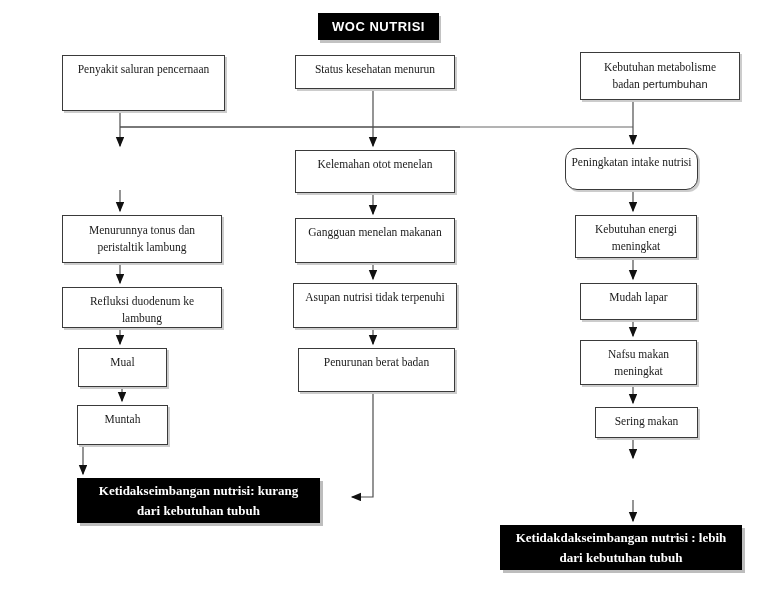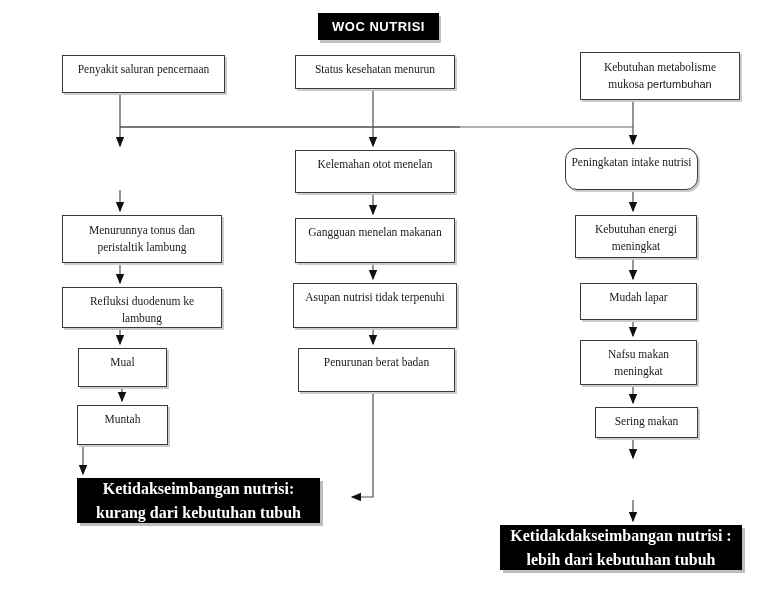--- a/index.html
+++ b/index.html
@@ -16,21 +16,21 @@
   }
   .node-sans{
     justify-content:flex-start;align-items:flex-start;text-align:left;
     font-family:"Liberation Sans",sans-serif;font-size:9.5px;
     padding:7px 6px 0 8px;line-height:1.8;
   }
   .black-node{
     position:absolute;box-sizing:border-box;background:#000000;color:#ffffff;
     border:1px solid #000000;box-shadow:3px 3px 0 #bdbdbd;
     display:flex;justify-content:center;align-items:center;text-align:center;
-    font-weight:bold;font-size:16px;line-height:1.5;padding:2px 8px;
+    font-weight:bold;font-size:13px;line-height:1.5;padding:2px 8px;
   }
   .title-box{
     position:absolute;box-sizing:border-box;background:#000000;color:#ffffff;
     border:1px solid #000000;box-shadow:2px 3px 0 #c2c2c2;
     display:flex;justify-content:center;align-items:center;
     font-family:"Liberation Sans",sans-serif;font-weight:bold;font-size:13px;
     letter-spacing:0.5px;
   }
   .sans-small{font-family:"Liberation Sans",sans-serif;font-size:11px;}
 </style>
@@ -66,25 +66,25 @@
     <line x1="633" y1="190" x2="633" y2="211" stroke="#4d4d4d" stroke-width="1.2" marker-end="url(#arw)"></line>
     <line x1="633" y1="258" x2="633" y2="279" stroke="#4d4d4d" stroke-width="1.2" marker-end="url(#arw)"></line>
     <line x1="633" y1="320" x2="633" y2="336" stroke="#4d4d4d" stroke-width="1.2" marker-end="url(#arw)"></line>
     <line x1="633" y1="385" x2="633" y2="403" stroke="#4d4d4d" stroke-width="1.2" marker-end="url(#arw)"></line>
     <line x1="633" y1="438" x2="633" y2="458" stroke="#4d4d4d" stroke-width="1.2" marker-end="url(#arw)"></line>
     <line x1="633" y1="500" x2="633" y2="521" stroke="#4d4d4d" stroke-width="1.2" marker-end="url(#arw)"></line>
   </svg>
 
   <div class="title-box" style="left:318px;top:13px;width:121px;height:27px;">WOC NUTRISI</div>
 
-  <div class="node" style="left:62px;top:55px;width:163px;height:38px;">Penyakit saluran pencernaan</div>
+  <div class="node" style="left:62px;top:55px;width:163px;height:56px;">Penyakit saluran pencernaan</div>
   <div class="node" style="left:295px;top:55px;width:160px;height:34px;">Status kesehatan menurun</div>
   <div class="node" style="left:580px;top:52px;width:160px;height:48px;display:block;padding-top:6px;">
     <span>Kebutuhan metabolisme</span><br>
-    <span>mukosa</span>
+    <span>badan</span>
     <span class="sans-small">pertumbuhan</span>
   </div>
 
   <div class="node" style="left:295px;top:150px;width:160px;height:43px;">Kelemahan otot menelan</div>
   <div class="node" style="left:565px;top:148px;width:133px;height:42px;border-radius:12px;">Peningkatan intake nutrisi</div>
 
   <div class="node" style="left:62px;top:215px;width:160px;height:48px;padding:6px 10px 0;">Menurunnya tonus dan peristaltik lambung</div>
   <div class="node" style="left:295px;top:218px;width:160px;height:45px;">Gangguan menelan makanan</div>
   <div class="node" style="left:575px;top:215px;width:122px;height:43px;padding:5px 14px 0;">Kebutuhan energi meningkat</div>
 

